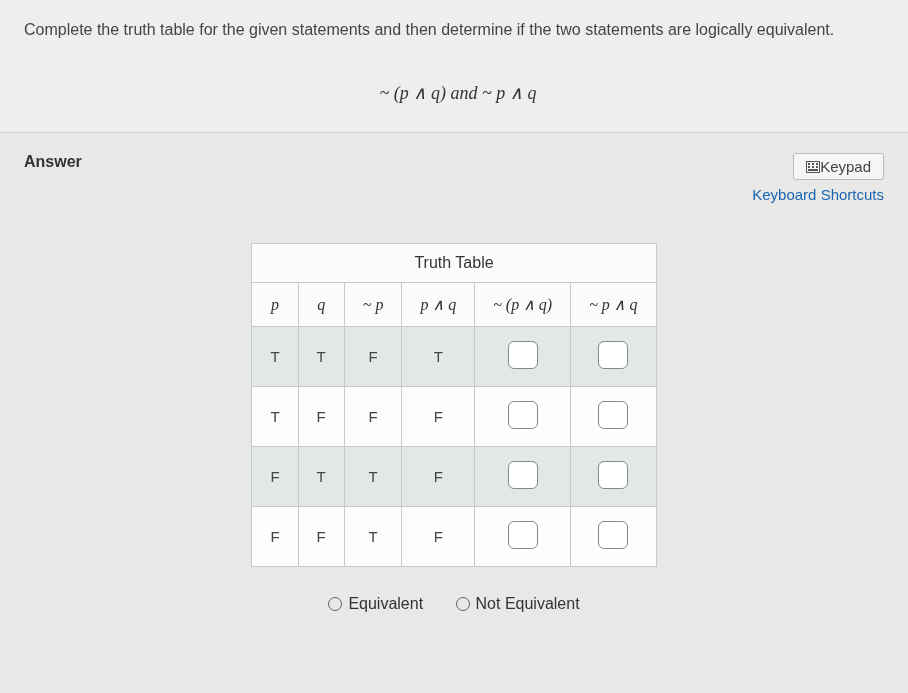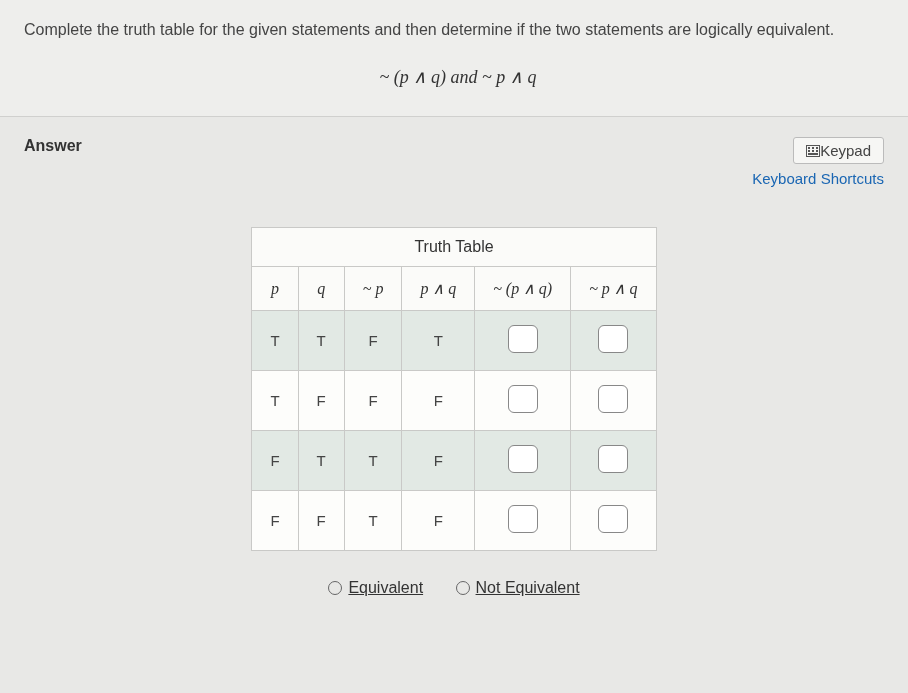--- a/index.html
+++ b/index.html
@@ -16,21 +16,21 @@
   background: #eeeeec;
   border-bottom: 1px solid #d0d0ce;
 }
 .question-text {
   font-size: 16px;
   line-height: 1.5;
   color: #444;
 }
 .formula-row {
   text-align: center;
-  margin-top: 24px;
+  margin-top: 40px;
   font-size: 18px;
   font-style: italic;
   font-family: 'Times New Roman', serif;
   color: #333;
 }
 .answer-section {
   padding: 20px 24px 0 24px;
   position: relative;
 }
 .answer-header {
@@ -116,21 +116,20 @@
   margin-top: 28px;
   font-size: 16px;
   color: #333;
 }
 .radio {
   display: inline-flex;
   align-items: center;
   gap: 6px;
   margin: 0 14px;
   cursor: pointer;
-  text-decoration: underline;
 }
 .radio-circle {
   width: 14px;
   height: 14px;
   border: 1.5px solid #666;
   border-radius: 50%;
   display: inline-block;
 }
 </style>
 </head>

